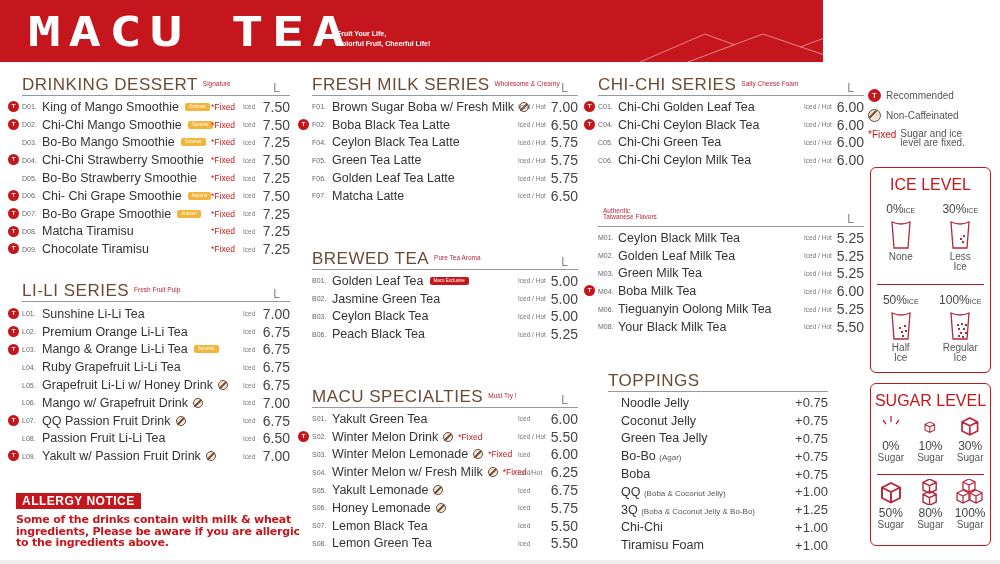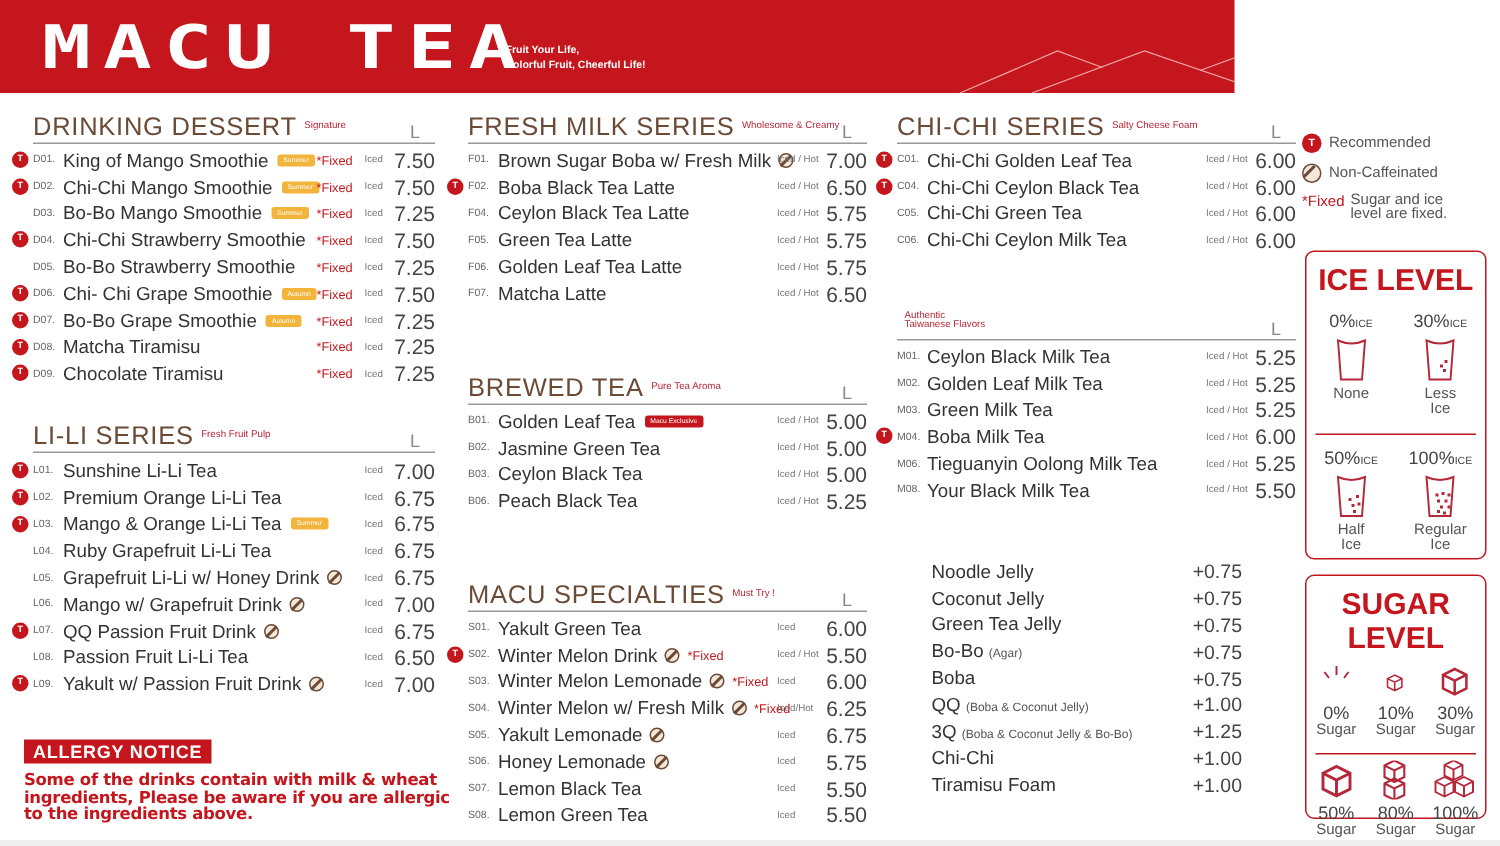--- a/index.html
+++ b/index.html
@@ -29,21 +29,21 @@
 .allergy-text{position:absolute;left:16px;top:514px;width:285px;color:#c4161c;font-weight:bold;font-size:11px;line-height:11.5px;font-family:"DejaVu Sans",sans-serif;letter-spacing:-.2px}
 .tops{position:absolute;left:608px;top:370px;width:220px}
 .tops .sec-head{border-bottom:1.5px solid #999}
 .trow{height:17.8px;display:flex;align-items:center;justify-content:space-between;padding-left:13px;font-size:12.5px;color:#333}
 .trow small{font-size:8px;color:#555}
 .trow .tp{font-size:13px;color:#444;padding-right:0}
 .legend{position:absolute;left:868px;top:85px;width:130px;font-size:10px;color:#555}
 .leg-row{display:flex;align-items:center;height:20px}
 .leg-ico{width:13px;height:13px;border-radius:50%;margin-right:5px}
 .panel{position:absolute;left:870px;border:1.5px solid #c4161c;border-radius:6px;width:121px}
-.panel-title{color:#c4161c;font-weight:bold;font-size:20px;text-align:center;margin-top:8px}
+.panel-title{color:#c4161c;font-weight:normal;font-size:16px;text-align:center;margin-top:8px}
 .grid{display:flex;flex-wrap:wrap}
 .cell{text-align:center;font-size:10px;color:#555}
 .pct{font-size:12px;color:#444}
 .pct small{font-size:7px}
 .divider{height:1px;background:#c4161c;margin:4px 6px;width:calc(100% - 12px)}
 .footline{position:absolute;left:0;top:560px;width:1000px;height:4px;background:#eee}
 </style>
 </head>
 <body>
 
@@ -455,20 +455,23 @@
       <div class="item">
         <span class="code">M08.</span>
         <span class="nm"> Your Black Milk Tea</span>
         <span class="temp" style="left:206px">Iced / Hot</span>
         <span class="price">5.50</span>
       </div>
     </div>
 </div>
 
 <div class="tops">
+  <div class="sec-head">
+    <span class="sec-title">TOPPINGS</span>
+  </div>
   <div id="list-tp" style="margin-top:2px">
       <div class="trow">
         <span><span>Noodle Jelly</span> <small></small></span>
         <span class="tp">+0.75</span>
       </div>
       <div class="trow">
         <span><span>Coconut Jelly</span> <small></small></span>
         <span class="tp">+0.75</span>
       </div>
       <div class="trow">

